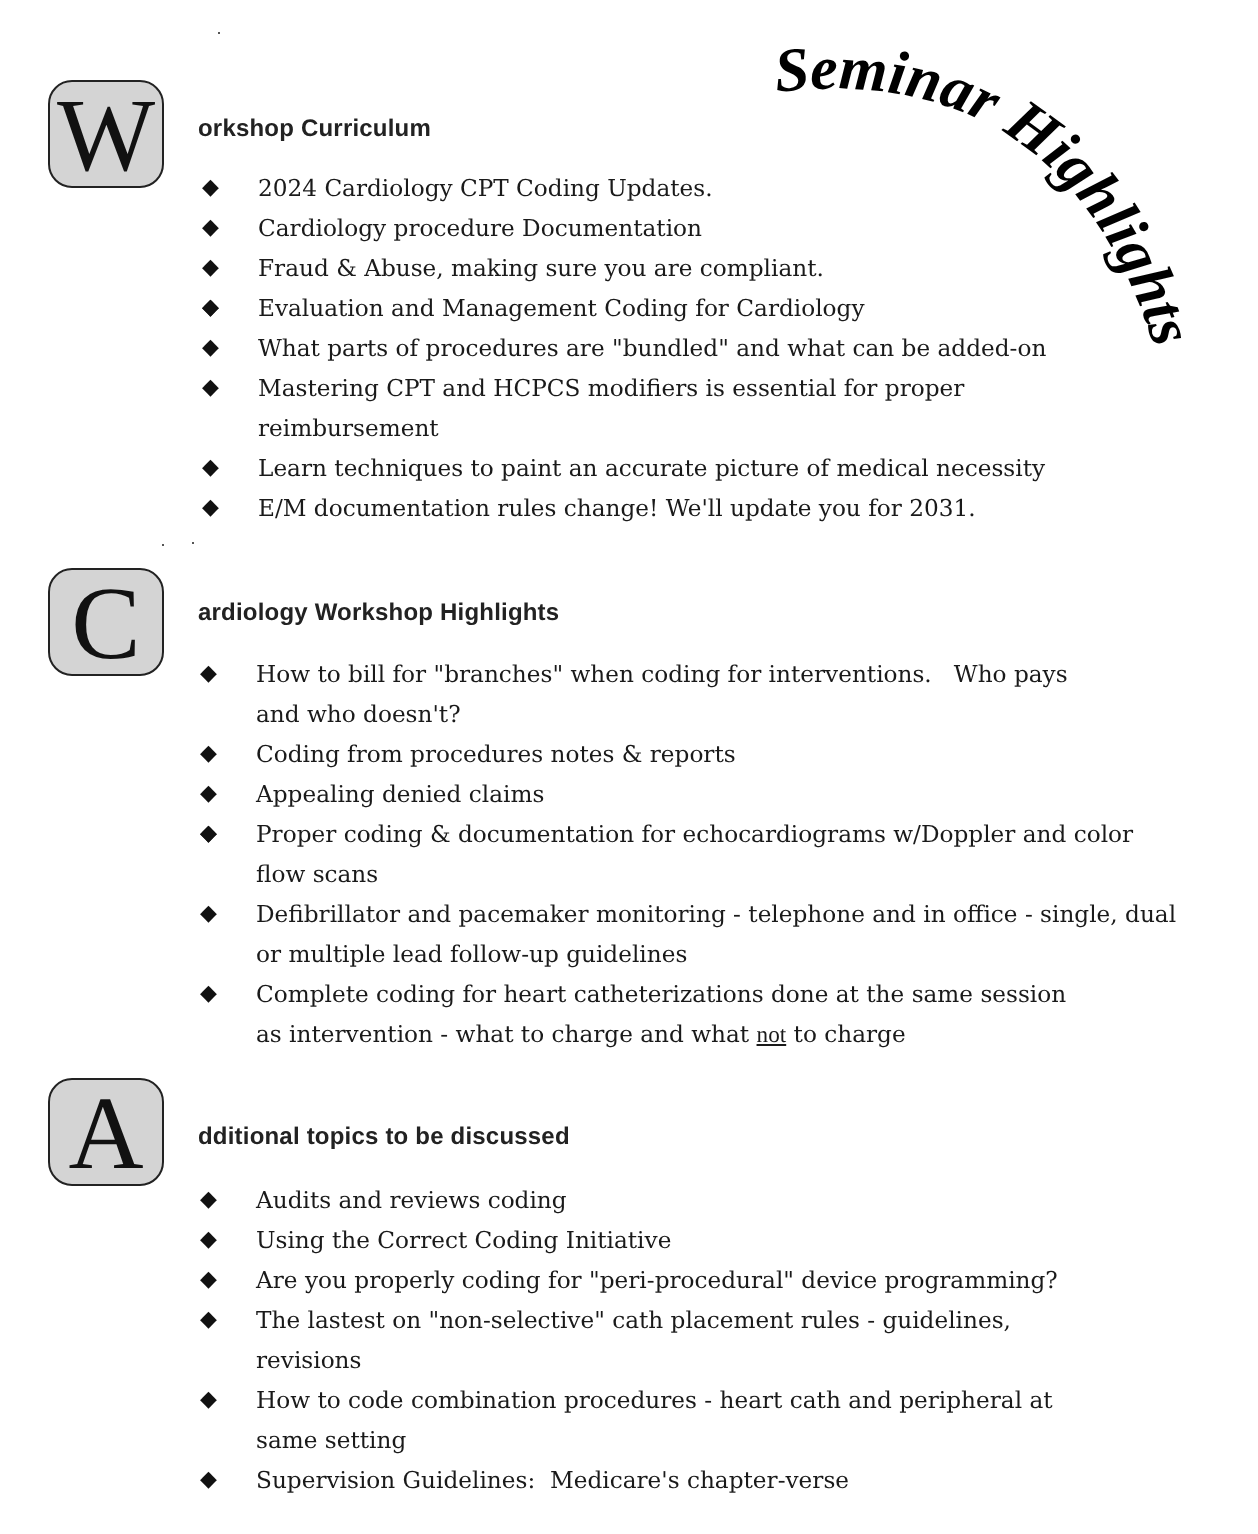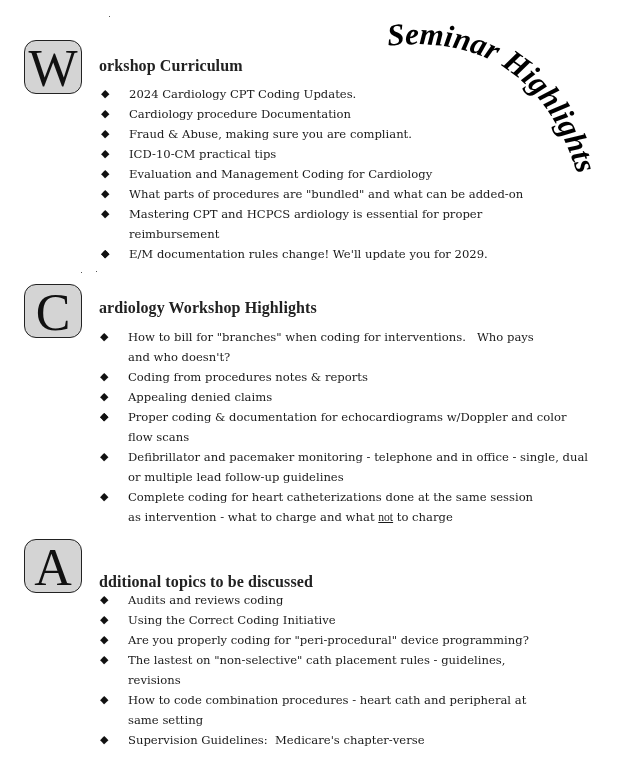--- a/index.html
+++ b/index.html
@@ -1,20 +1,20 @@
 <!DOCTYPE html>
 <html><head>
 <meta charset="utf-8">
 <style>
   html, body { margin:0; padding:0; background:#ffffff; }
   body { width:629px; height:767px; position:relative; overflow:hidden; font-family:"DejaVu Serif", serif; color:#1a1a1a; }
   .dot { position:absolute; width:1px; height:1px; background:#555; }
   .dropcap { position:absolute; left:24px; width:58px; height:54px; border:1.5px solid #222; border-radius:12px; background:#d4d4d4; box-sizing:border-box; display:flex; align-items:center; justify-content:center; font-family:"Liberation Serif", serif; font-size:52px; line-height:1; color:#111; }
   .dropcap span { margin-top:4px; }
-  .sec-title { position:absolute; left:99px; font-family:Liberation Serif, serif; font-weight:bold; font-size:16px; color:#222; letter-spacing:0.1px; }
+  .sec-title { position:absolute; left:99px; font-family:Liberation Sans, sans-serif; font-weight:bold; font-size:12px; color:#222; letter-spacing:0.1px; }
   ul.items { position:absolute; list-style:none; margin:0; padding:0; width:470px; }
   ul.items li { position:relative; padding-left:28px; font-family:"DejaVu Serif", serif; font-size:11.6px; line-height:20px; color:#1a1a1a; }
   ul.items li .bullet { position:absolute; left:0; top:0; font-size:11px; color:#111; }
   .u { text-decoration:underline;font-family:Liberation Serif, serif; }
   #sec1-items { left:101px; top:84px; }
   #sec2-items { left:100px; top:327px; width:490px; }
   #sec3-items { left:100px; top:590px; width:460px; }
   #arc { position:absolute; left:380px; top:10px; width:220px; height:170px; }
   #arc text { font-family:"Liberation Serif", serif; font-weight:bold; font-style:italic; font-size:31px; fill:#000; }
 </style>
@@ -35,46 +35,46 @@
 </svg>
 
 <div class="dropcap" style="top:40px;">
   <span>W</span>
 </div>
 <div class="sec-title" style="top:57px;">orkshop Curriculum</div>
 <ul class="items" id="sec1-items">
   <li><span class="bullet">◆</span><span>2024 Cardiology CPT Coding Updates.</span></li>
   <li><span class="bullet">◆</span><span>Cardiology procedure Documentation</span></li>
   <li><span class="bullet">◆</span><span>Fraud &amp; Abuse, making sure you are compliant.</span></li>
-  <li><span class="bullet">◆</span><span>ICD-10-CM practical tips</span></li>
+  <li><span class="bullet">◆</span></li>
   <li><span class="bullet">◆</span><span>Evaluation and Management Coding for Cardiology</span></li>
   <li><span class="bullet">◆</span><span>What parts of procedures are "bundled" and what can be added-on</span></li>
-  <li><span class="bullet">◆</span><span>Mastering CPT and HCPCS ardiology is essential for proper reimbursement</span></li>
-  <li><span class="bullet">◆</span></li>
-  <li><span class="bullet">◆</span><span>E/M documentation rules change!  We'll update you for 2029.</span></li>
+  <li><span class="bullet">◆</span><span>Mastering CPT and HCPCS modifiers is essential for proper reimbursement</span></li>
+  <li><span class="bullet">◆</span><span>Learn techniques to paint an accurate picture of medical necessity</span></li>
+  <li><span class="bullet">◆</span><span>E/M documentation rules change!  We'll update you for 2031.</span></li>
 </ul>
 
 <div class="dropcap" style="top:284px;">
   <span>C</span>
 </div>
 <div class="sec-title" style="top:299px;">ardiology Workshop Highlights</div>
 <ul class="items" id="sec2-items">
   <li style="padding-right:40px;"><span class="bullet">◆</span><span style="white-space:pre-wrap;">How to bill for "branches" when coding for interventions.   Who pays and who doesn't?</span></li>
   <li><span class="bullet">◆</span><span>Coding from procedures notes &amp; reports</span></li>
   <li><span class="bullet">◆</span><span>Appealing denied claims</span></li>
   <li><span class="bullet">◆</span></li>
   <li><span class="bullet">◆</span><span>Proper coding &amp; documentation for echocardiograms w/Doppler and color flow scans</span></li>
   <li><span class="bullet">◆</span><span>Defibrillator and pacemaker monitoring - telephone and in office - single, dual or multiple lead follow-up guidelines</span></li>
   <li style="padding-right:50px;"><span class="bullet">◆</span><span>Complete coding for heart catheterizations done at the same session as intervention - what to charge and what </span><span class="u">not</span><span> to charge</span></li>
 </ul>
 
 <div class="dropcap" style="top:539px;">
   <span>A</span>
 </div>
-<div class="sec-title" style="top:561px;margin-top:12px;">dditional topics to be discussed</div>
+<div class="sec-title" style="top:561px;">dditional topics to be discussed</div>
 <ul class="items" id="sec3-items">
   <li><span class="bullet">◆</span><span>Audits and reviews coding</span></li>
   <li><span class="bullet">◆</span><span>Using the Correct Coding Initiative</span></li>
   <li><span class="bullet">◆</span><span>Are you properly coding for "peri-procedural" device programming?</span></li>
   <li><span class="bullet">◆</span><span>The lastest on "non-selective" cath placement rules - guidelines, revisions</span></li>
   <li style="padding-right:20px;"><span class="bullet">◆</span><span>How to code combination procedures - heart cath and peripheral at same setting</span></li>
   <li><span class="bullet">◆</span><span style="white-space:pre-wrap;margin-top:39px;">Supervision Guidelines:  Medicare's chapter-verse</span></li>
 </ul>
 
 </body></html>

